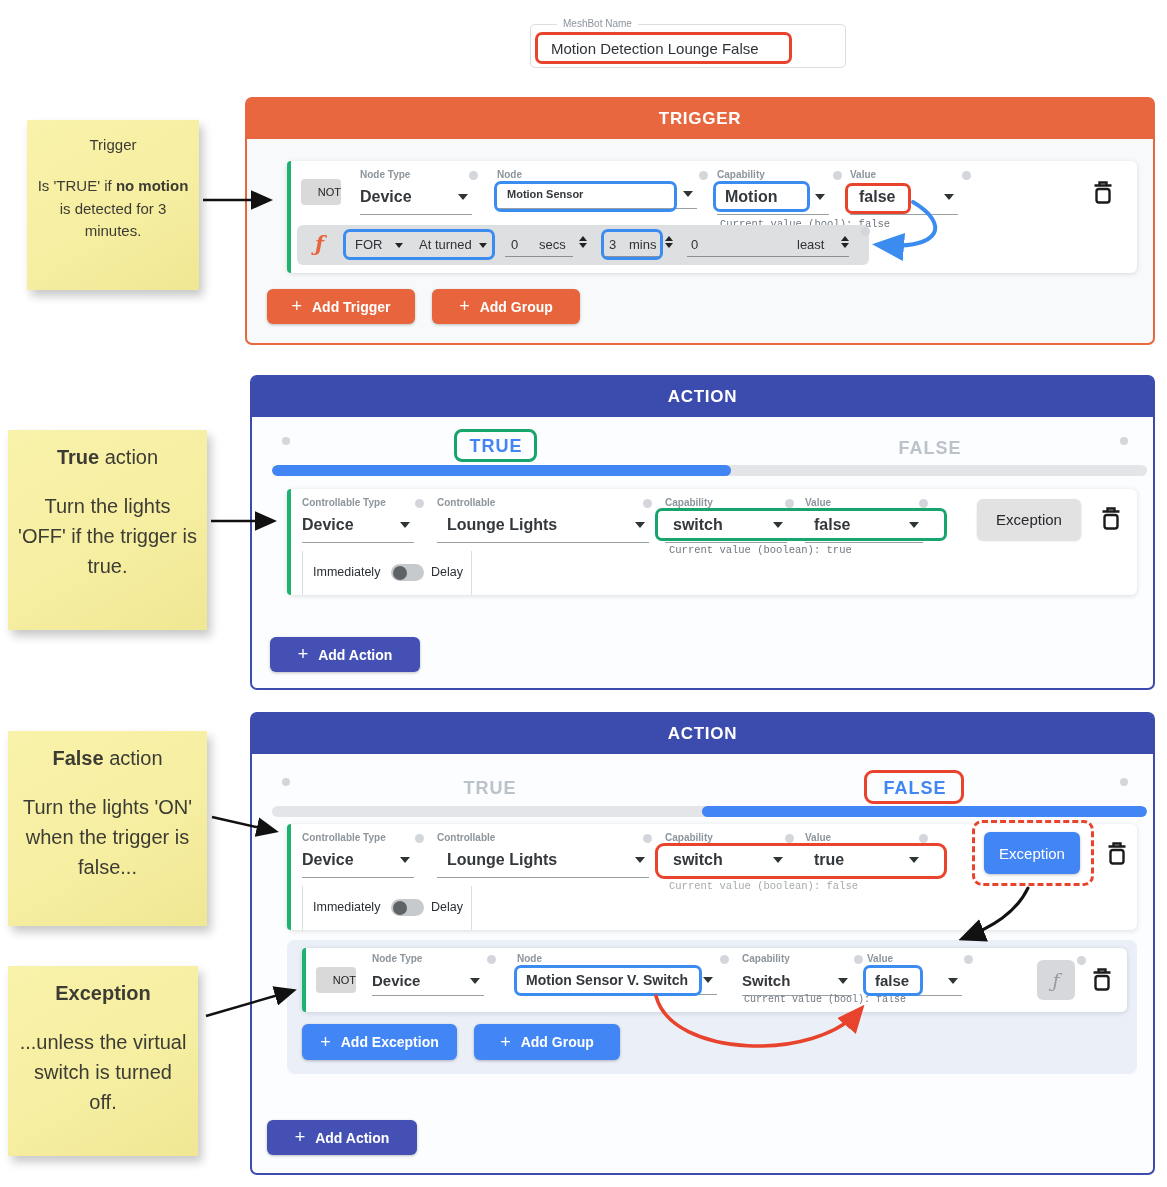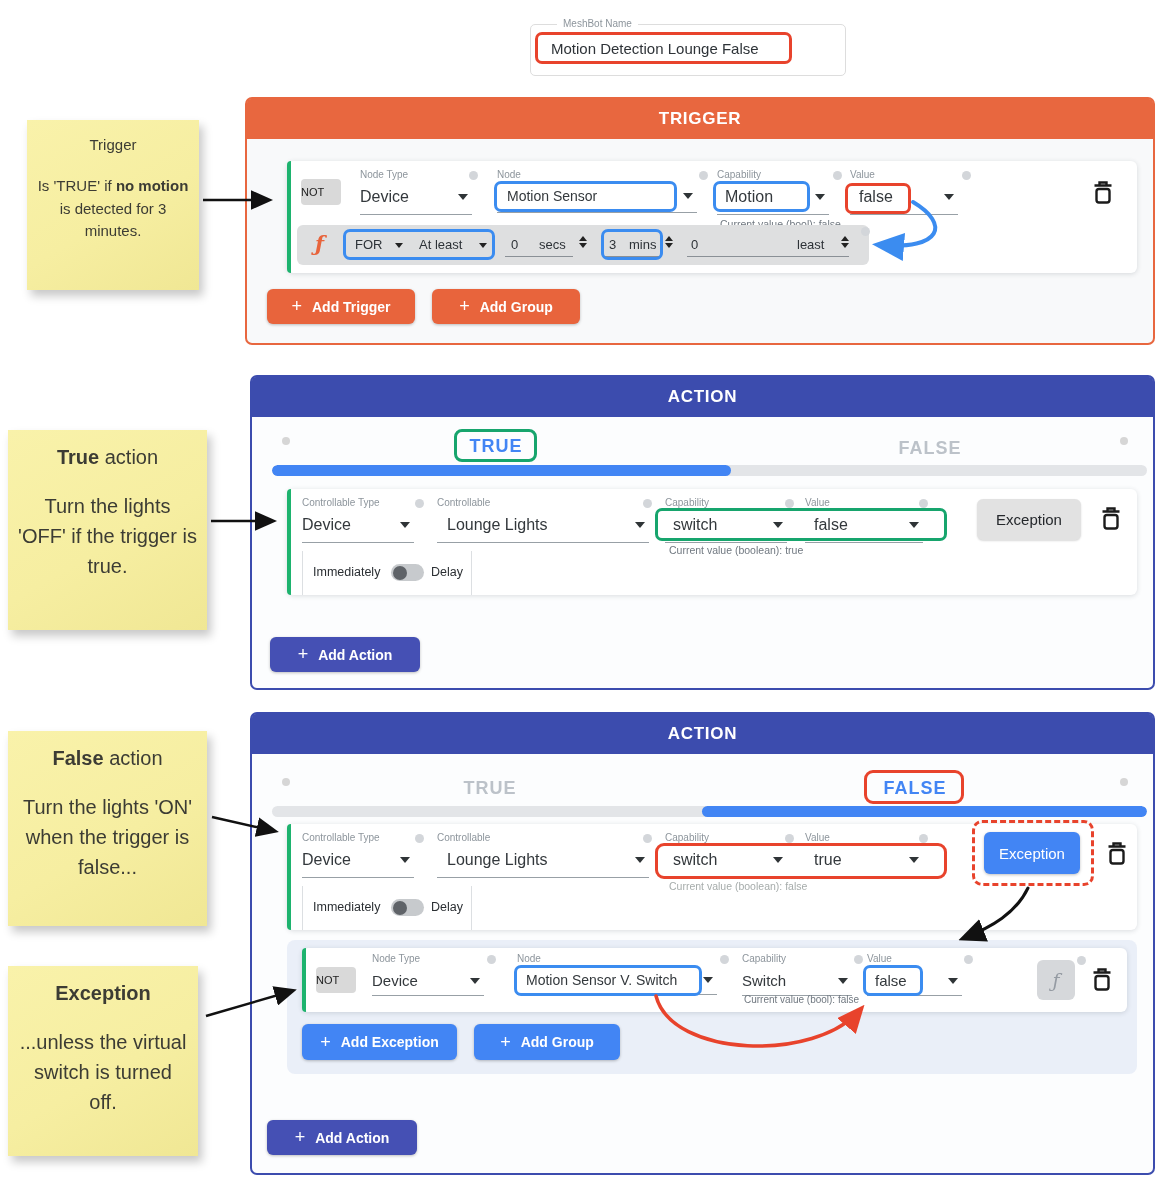--- a/index.html
+++ b/index.html
@@ -24,33 +24,33 @@
   .sec-header { height:40px; display:flex; align-items:center; justify-content:center;
                 color:#fff; font-weight:bold; font-size:17px; letter-spacing:.7px;
                 border-radius:4px 4px 0 0; }
   .hd-trigger { background:#e8673f; }
   .hd-action  { background:#3c4cae; }
 
   
   .card { position:absolute; background:#fff; border-radius:6px; box-shadow:0 1px 5px rgba(40,50,60,.16); }
   .gbar { position:absolute; left:0; top:0; bottom:0; width:4px; background:#1db36e; border-radius:4px 0 0 4px; }
 
-  .fld { position:absolute; }
+  .fld { position:absolute;font-weight:bold; }
   .lbl { font-size:10px; color:#8d959c; white-space:nowrap; }
   .vrow { display:flex; justify-content:space-between; align-items:center;
           border-bottom:1px solid #98a0a6; padding:5px 4px 8px 0; margin-top:3px; }
   .val { font-size:16px; color:#33383c; white-space:nowrap; }
   .caret { width:0; height:0; border-left:5px solid transparent; border-right:5px solid transparent;
            border-top:6px solid #2f3437; flex:none; }
-  .cur { position:absolute; font-size:10.5px; color:#707880; white-space:nowrap; }
+  .cur { position:absolute; font-size:10.5px; color:#707880; white-space:nowrap;font-family:Liberation Mono, monospace; }
   .info { position:absolute; width:9px; height:9px; border-radius:50%; background:#d3d6da; }
   .dot  { position:absolute; width:8px; height:8px; border-radius:50%; background:#d6d6d6; }
 
   .notbtn { position:absolute; width:40px; height:26px; background:#d9d9d9; border-radius:4px;
-            font-size:11px; color:#222; text-align:left; line-height:26px; }
+            font-size:11px; color:#222; text-align:right; line-height:26px; }
 
   
   .hl { position:absolute; border-radius:7px; pointer-events:none; }
   .hl-blue  { border:3px solid #3b8cf0; }
   .hl-red   { border:3px solid #e8432c; }
   .hl-green { border:3px solid #17a56d; }
   .hl-dash  { border:3px dashed #e8432c; border-radius:10px; }
 
   
   .func-row { position:absolute; background:#dedfe0; border-radius:6px; }
@@ -94,21 +94,21 @@
 
   .trash { position:absolute; }
   .excont { position:absolute; background:#eaeff8; border-radius:8px; }
   .arrows { position:absolute; left:0; top:0; pointer-events:none; z-index:60; }
 </style>
 </head>
 <body>
 
 <div class="page">
 
-  <div class="name-card" style="left:530px;top:24px;width:316px;height:52px;">
+  <div class="name-card" style="left:530px;top:24px;width:316px;height:44px;">
     <span class="name-label">MeshBot Name</span>
     <div class="name-value">Motion Detection Lounge False</div>
     <div class="hl hl-red" style="left:4px;top:7px;width:257px;height:32px;"></div>
   </div>
 
   <div class="sticky" style="left:27px;top:120px;width:172px;height:170px;font-size:15px;">
     <div class="sticky-title"><b></b><span>Trigger</span></div>
     <div class="sticky-body"><span>Is 'TRUE' if </span><b>no motion</b><span> is detected for 3 minutes.</span></div>
   </div>
   <div class="sticky" style="left:8px;top:731px;width:199px;height:195px;font-size:20px;">
@@ -134,21 +134,21 @@
       <div class="fld" style="left:73px;top:8px;width:112px;">
         <div class="lbl">Node Type</div>
         <div class="vrow">
             <span class="val">Device</span>
             <span class="caret"></span>
           </div>
       </div>
       <div class="fld" style="left:210px;top:8px;width:200px;">
         <div class="lbl">Node</div>
         <div class="vrow">
-            <span class="val" style="font-size:14px;padding-left:10px;">Motion Sensor</span>
+            <span class="val" style="font-size:11px;padding-left:10px;">Motion Sensor</span>
             <span class="caret"></span>
           </div>
       </div>
       <div class="fld" style="left:430px;top:8px;width:112px;">
         <div class="lbl">Capability</div>
         <div class="vrow">
             <span class="val" style="padding-left:8px;">Motion</span>
             <span class="caret"></span>
           </div>
       </div>
@@ -172,21 +172,21 @@
 
       <svg class="trash" style="left:804px;top:18px;" width="24" height="27" viewBox="0 0 24 27">
         <path d="M3.5 6.5 H20.5 M8.5 6.5 V3.5 H15.5 V6.5" fill="none" stroke="#1b1b1b" stroke-width="2.4"></path>
         <rect x="5.5" y="10" width="13" height="13.5" rx="2.5" fill="none" stroke="#1b1b1b" stroke-width="2.4"></rect>
       </svg>
 
       <div class="func-row" style="left:10px;top:64px;width:572px;height:40px;">
         <span class="ffunc" style="left:18px;top:6px;">ƒ</span>
         <span class="fitem" style="left:58px;top:12px;">FOR</span>
         <span class="fcaret" style="left:98px;top:18px;"></span>
-        <span class="fitem" style="left:122px;top:12px;">At least</span>
+        <span class="fitem" style="left:122px;top:12px;">At turned</span>
         <span class="fcaret" style="left:182px;top:18px;"></span>
         <span class="fitem" style="left:214px;top:12px;">0</span>
         <span class="fitem" style="left:242px;top:12px;">secs</span>
         <div class="fline" style="left:208px;top:31px;width:68px;"></div>
         <span class="stepper" style="left:282px;top:11px;">
             <i class="tri-up"></i>
             <i class="tri-dn"></i>
           </span>
         <span class="fitem" style="left:312px;top:12px;">3</span>
         <span class="fitem" style="left:332px;top:12px;">mins</span>

